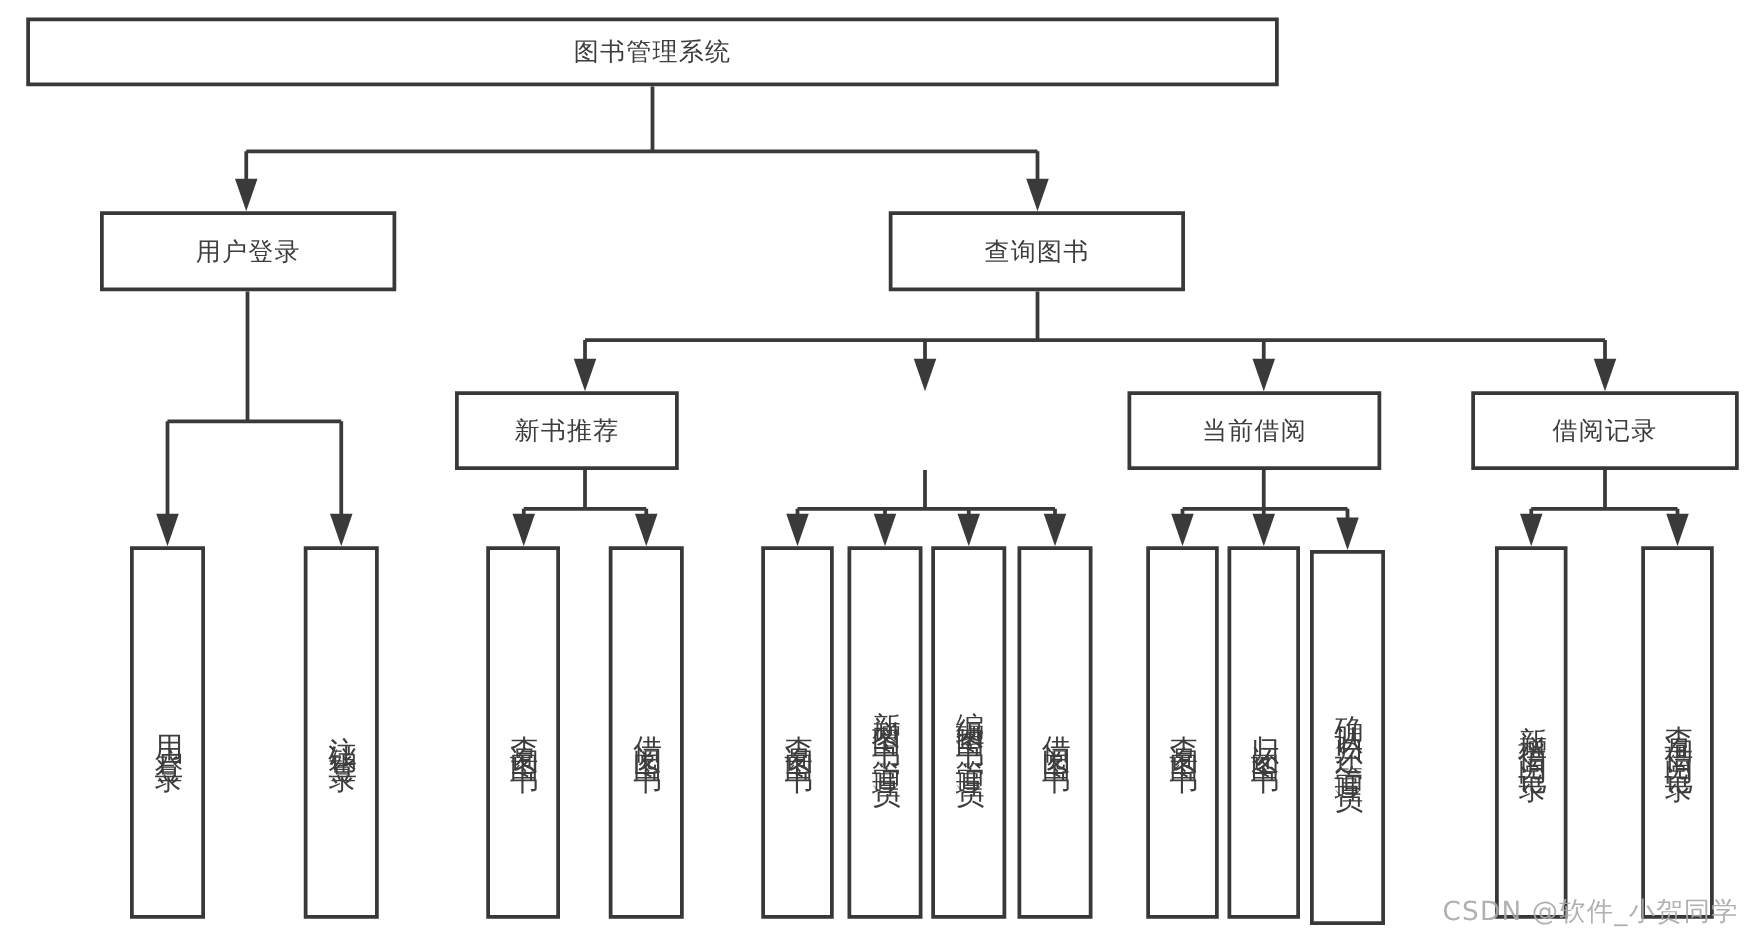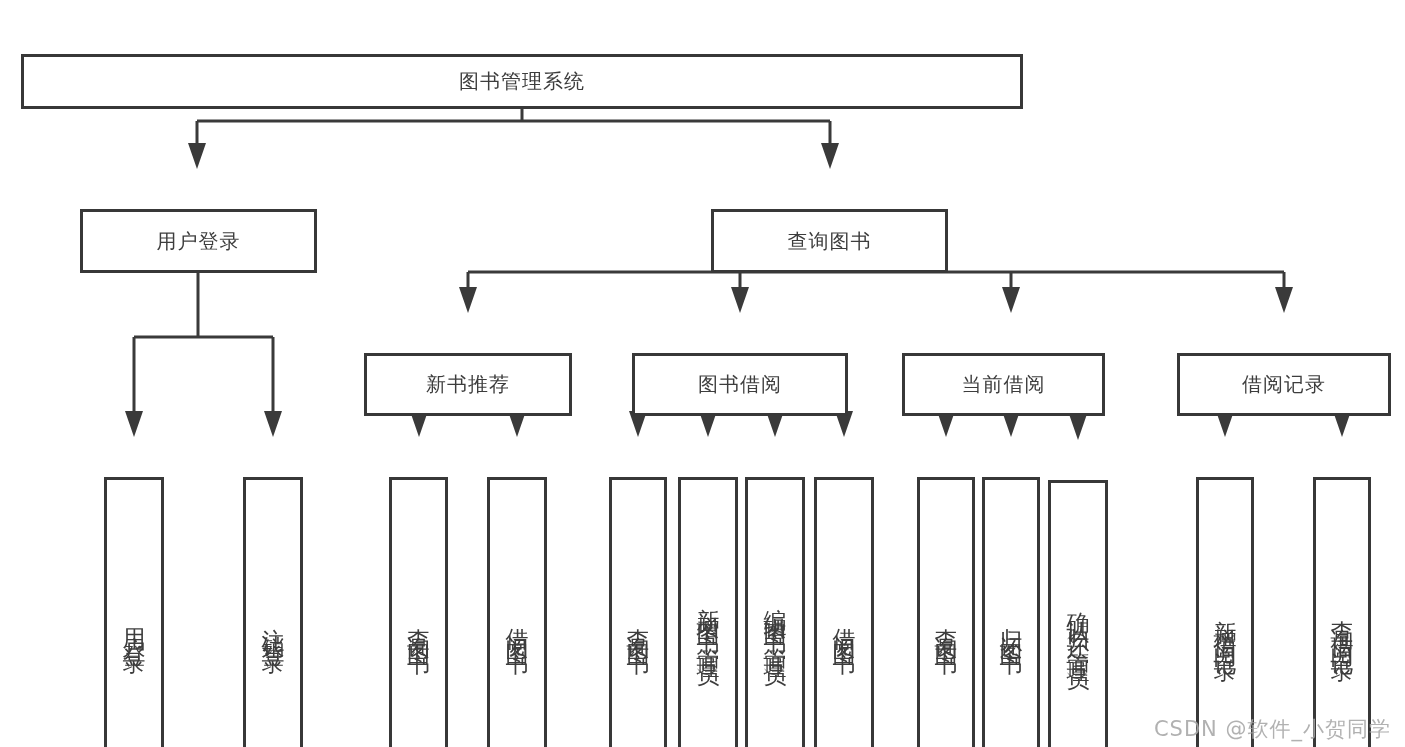--- a/index.html
+++ b/index.html
@@ -9,21 +9,20 @@
     font-family:"DejaVu Sans", sans-serif;
     overflow:hidden;
   }
   svg.wires { position:absolute; left:0; top:0; color:var(--line,#3a3a3a); }
   .node {
     position:absolute; box-sizing:border-box;
     border:3px solid var(--border,#383838);
     background:#fff;
     display:flex; align-items:center; justify-content:center;
     color:var(--text,#3d3d3d);
-    margin-top:40px;
   }
   .h span { font-size:20px; letter-spacing:1px; white-space:nowrap; }
   .v span {
     writing-mode:vertical-rl; text-orientation:mixed;
     font-size:23px; letter-spacing:8px; line-height:1;
   }
   .watermark {
     position:absolute; right:14px; bottom:4px;
     font-size:21px; color:var(--watermark,#a9a9a9);
     letter-spacing:1px; opacity:.9;
@@ -77,25 +76,22 @@
     <span>图书管理系统</span>
   </div>
 
   <div class="node h" style="left:80px;top:169px;width:237px;height:64px">
     <span>用户登录</span>
   </div>
   <div class="node h" style="left:711px;top:169px;width:237px;height:64px">
     <span>查询图书</span>
   </div>
 
-  <div class="node h" style="left:364px;top:313px;width:208px;height:63px">
+  <div class="node h" style="left:364px;top:313px;width:179px;height:63px">
     <span>新书推荐</span>
-  </div>
-  <div class="node h" style="left:632px;top:313px;width:216px;height:63px">
-    <span>图书借阅</span>
   </div>
   <div class="node h" style="left:902px;top:313px;width:203px;height:63px">
     <span>当前借阅</span>
   </div>
   <div class="node h" style="left:1177px;top:313px;width:214px;height:63px">
     <span>借阅记录</span>
   </div>
 
   <div class="node v" style="left:104px;top:437px;width:60px;height:298px">
     <span>用户登录</span>

